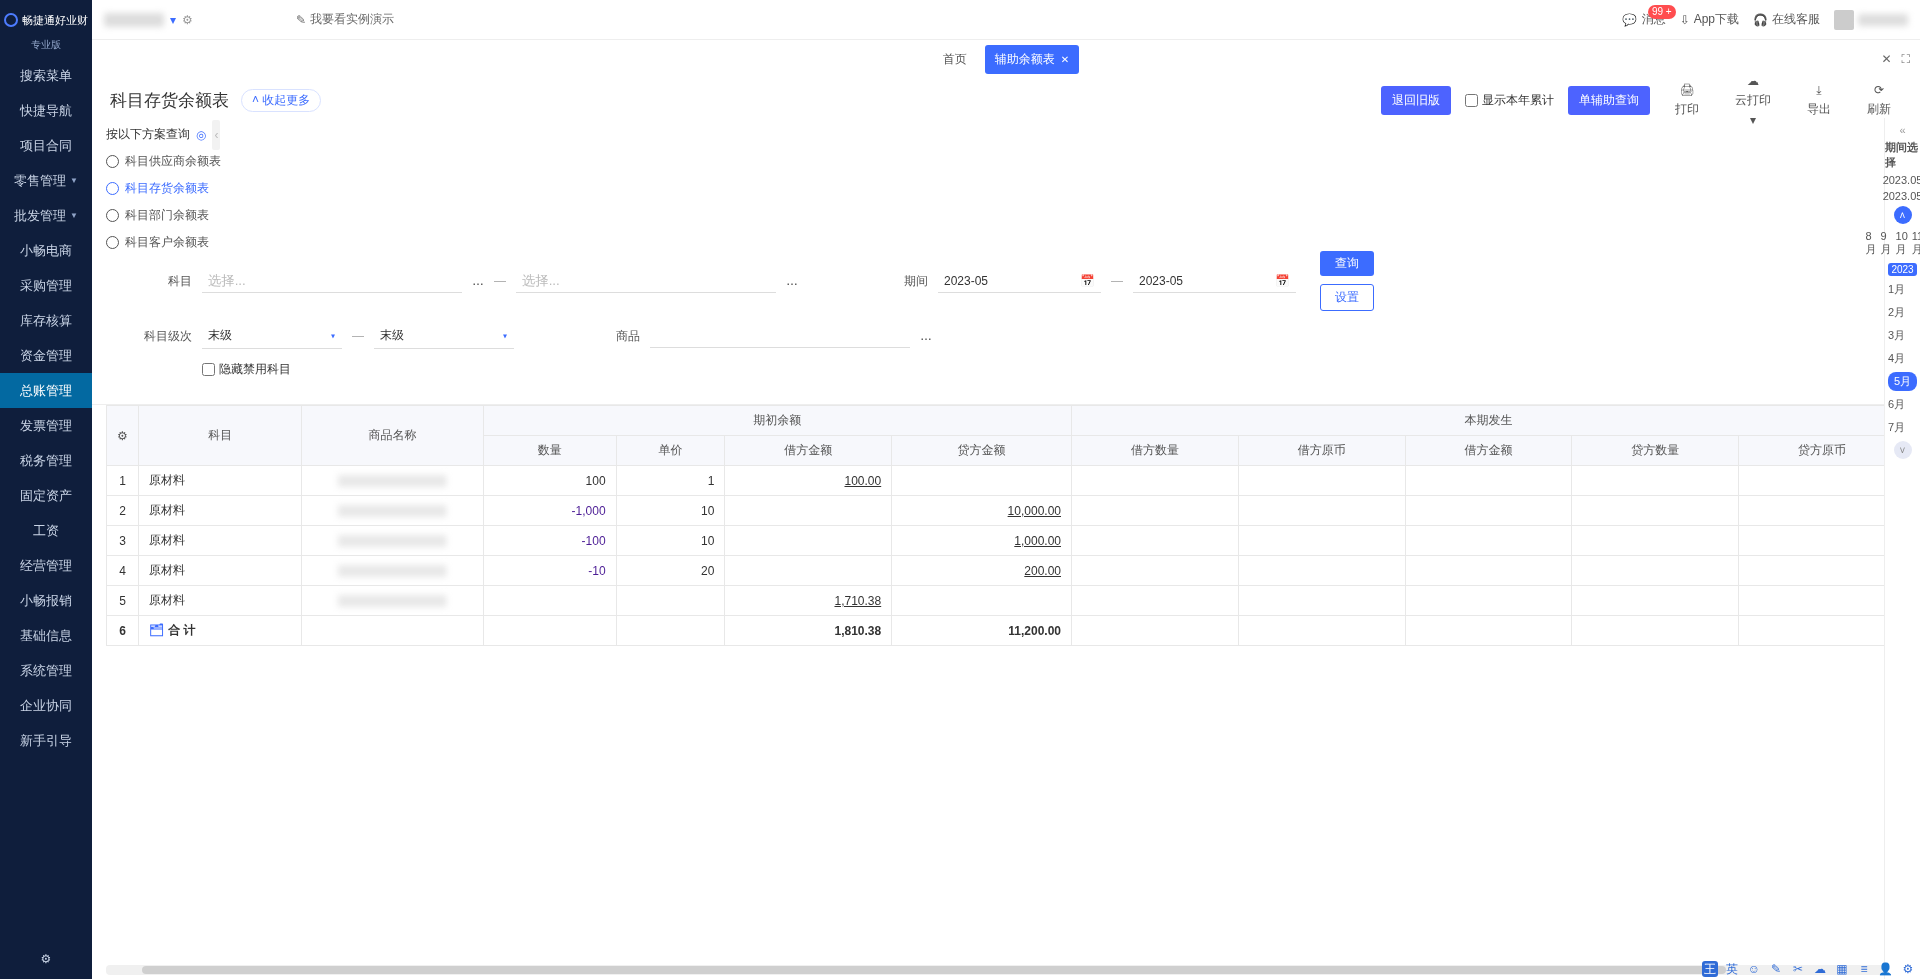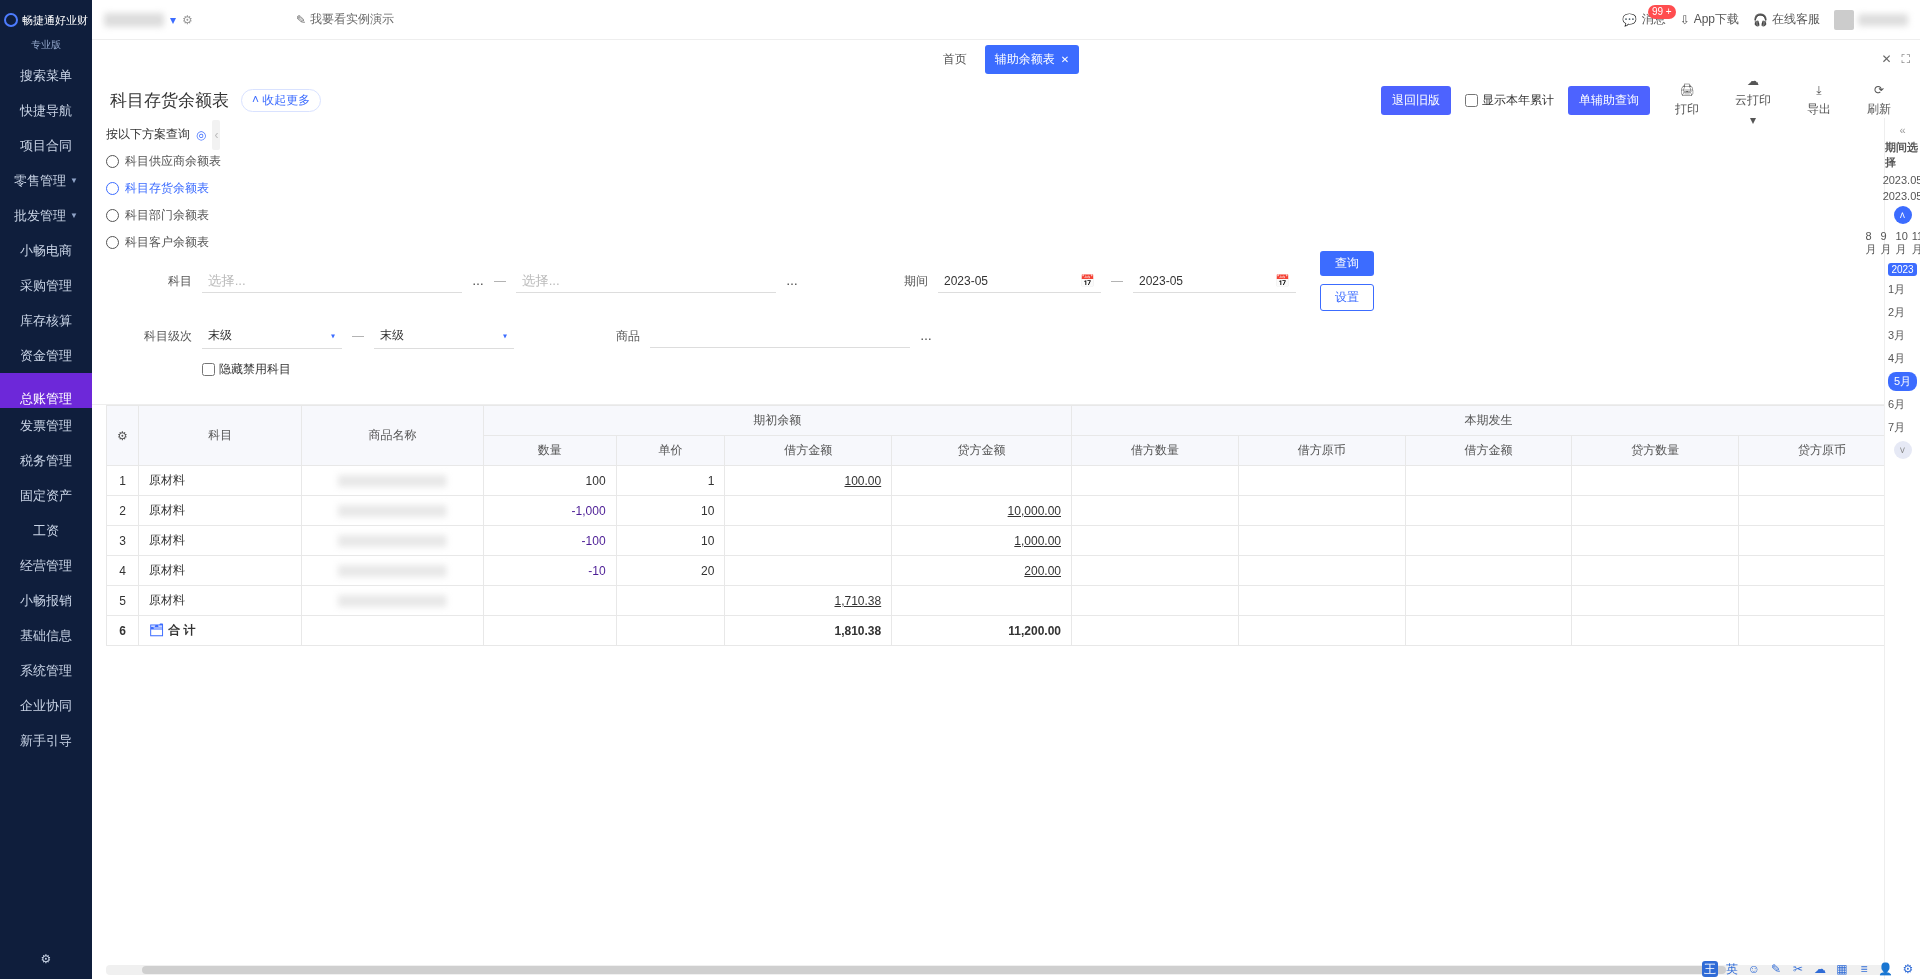--- a/index.html
+++ b/index.html
@@ -17,21 +17,21 @@
 .avatar { width:20px; height:20px; background:#ccc; border-radius:2px; }
 .user-blur { filter:blur(3px); background:#ddd; width:50px; height:12px; border-radius:2px; }
 
 
 .left-nav { position:absolute; left:0; top:0; bottom:0; width:92px; background:#0f1e3c; color:#c9d4e6; display:flex; flex-direction:column; }
 .brand { height:40px; display:flex; align-items:center; justify-content:center; gap:4px; font-size:11px; color:#fff; }
 .brand .logo { width:14px; height:14px; border:2px solid #4d7cff; border-radius:50%; transform:rotate(45deg); }
 .brand-sub { font-size:10px; color:#8fa3c7; text-align:center; margin-top:-2px; margin-bottom:6px; }
 .nav-list { flex:1; overflow-y:auto; }
 .nav-item { height:35px; display:flex; align-items:center; justify-content:center; gap:4px; cursor:pointer; font-size:13px; }
-.nav-item.active { background:#6d28d9; color:#fff;align-items:flex-end; }
+.nav-item.active { background:#0369a1; color:#fff; }
 .nav-item .caret { font-size:8px; color:#8fa3c7; }
 .nav-foot { height:40px; display:flex; align-items:center; justify-content:center; }
 
 
 .main { position:absolute; left:92px; top:40px; right:0; bottom:0; display:flex; flex-direction:column; background:#f5f6fa; }
 .tabs { height:38px; background:#fff; display:flex; align-items:center; padding:0 14px; gap:8px; position:relative;justify-content:center; }
 .tab { padding:6px 10px; cursor:pointer; color:#555; border-radius:3px; display:flex; align-items:center; gap:6px; }
 .tab.active { background:#3c6cff; color:#fff; }
 .tab .close { font-size:10px; }
 .tabs-actions { position:absolute; right:10px; display:flex; gap:10px; color:#666; }

